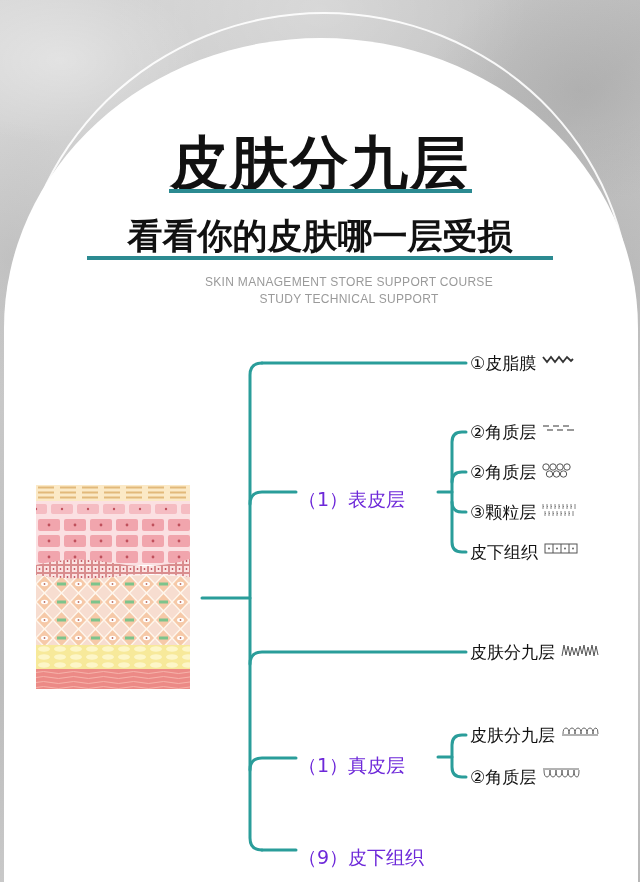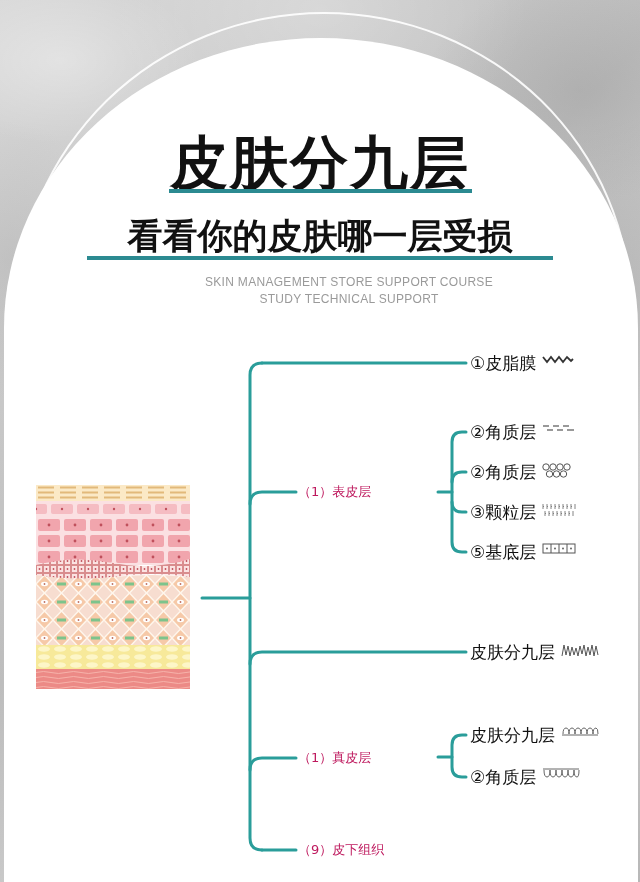--- a/index.html
+++ b/index.html
@@ -52,21 +52,21 @@
     font-family: "Liberation Sans", sans-serif; font-size: 12px;
     color: #9a9a9a; letter-spacing: 0.3px; padding-left: 44px;
   }
   .eng1 { top: 275px; }
   .eng2 { top: 292px; }
 
   .skin { position: absolute; left: 36px; top: 485px; width: 154px; height: 204px; }
 
   .line { position: absolute; }
   .label {
-    position: absolute; font-size: 13px; color: #be185d; white-space: nowrap; line-height: 22px;
+    position: absolute; font-size: 19px; color: #6d28d9; white-space: nowrap; line-height: 22px; margin-top: 7px;
   }
   .leaf {
     position: absolute; font-size: 17px; color: #111; white-space: nowrap; line-height: 20px;
     display: flex; gap: 6px;
   }
   .leaf svg { display: block; }
 </style>
 </head>
 <body>
 
@@ -191,21 +191,21 @@
   <span>③颗粒层</span>
   <svg width="36" height="16" viewBox="0 0 36 16">
       <g stroke="#777" stroke-width="0.9">
         <path d="M1 2v5M5 2v5M9 2v5M13 2v5M17 2v5M21 2v5M25 2v5M29 2v5M33 2v5"></path>
         <path d="M3 9v5M7 9v5M11 9v5M15 9v5M19 9v5M23 9v5M27 9v5M31 9v5"></path>
         <path d="M1 4.5h32M3 11.5h28" stroke-dasharray="1 3"></path>
       </g>
     </svg>
 </div>
 <div class="leaf" style="left:470px;top:542px">
-  <span>⑤基底层</span>
+  <span>皮下组织</span>
   <svg width="34" height="12" viewBox="0 0 34 12">
       <g stroke="#555" stroke-width="1" fill="none">
         <rect x="1" y="2" width="32" height="9"></rect>
         <line x1="9" y1="2" x2="9" y2="11"></line>
         <line x1="17" y1="2" x2="17" y2="11"></line>
         <line x1="25" y1="2" x2="25" y2="11"></line>
       </g>
       <g fill="#555">
         <circle cx="5" cy="6.5" r="0.9"></circle>
         <circle cx="13" cy="6.5" r="0.9"></circle>

